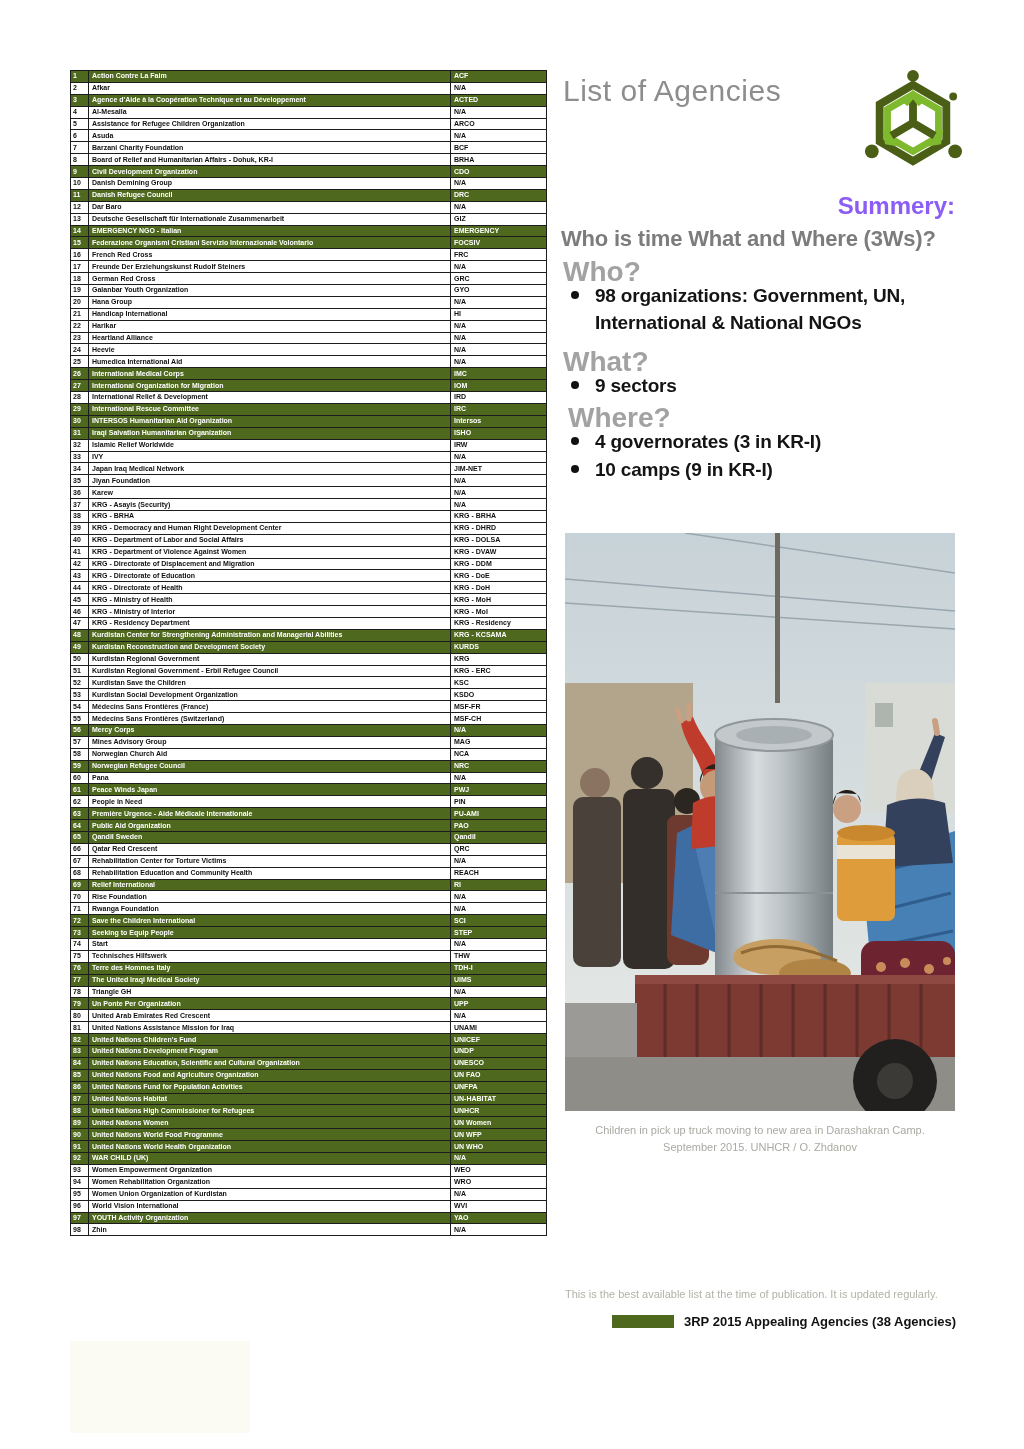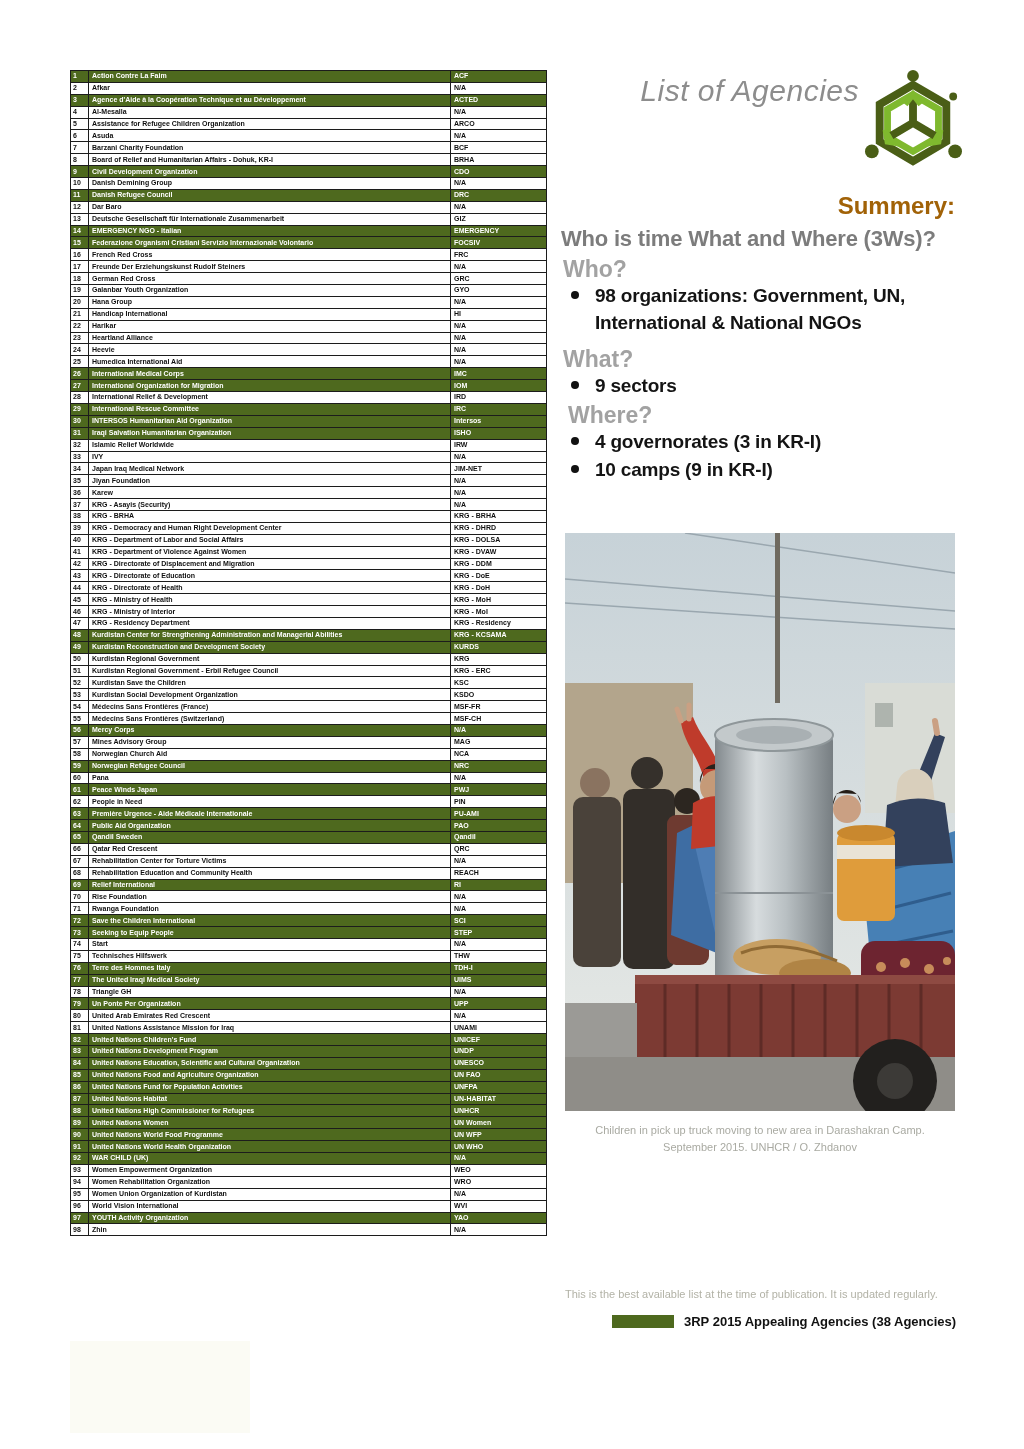--- a/index.html
+++ b/index.html
@@ -17,33 +17,33 @@
   .cell{
     box-sizing:border-box;border-right:1px solid #1c1c1c;border-bottom:1px solid #1c1c1c;
     font-size:7px;font-weight:700;line-height:10px;padding:0 3px;
     overflow:hidden;white-space:nowrap;display:flex;align-items:center;
   }
   .cell.num{width:18px;flex:none;padding:0 2px;}
   .cell.name{flex:1;}
   .cell.acr{width:96px;flex:none;}
   
   .doc-title{
-    position:absolute;left:563px;top:72px;width:296px;text-align:right;
-    font-size:30px;line-height:38px;color:#8d8d8d;letter-spacing:.5px;font-style:italic;
+    position:absolute;left:563px;top:72px;width:296px;text-align:left;
+    font-size:30px;line-height:38px;color:#8d8d8d;letter-spacing:.5px;
   }
   .logo{position:absolute;left:864px;top:68px;width:98px;height:108px;}
   .summery{
     position:absolute;left:563px;top:192px;width:392px;text-align:right;
-    font-size:24px;color:#a16207;font-weight:600;
+    font-size:24px;color:#8b5cf6;font-weight:600;
   }
   .question{
     position:absolute;left:561px;top:226px;width:404px;
     font-size:22px;font-weight:700;color:#7c7c7c;letter-spacing:-.2px;
   }
-  .sec-head{position:absolute;font-size:23px;color:#a2a2a2;font-weight:600;}
+  .sec-head{position:absolute;font-size:28px;color:#a2a2a2;font-weight:600;}
   .bullet{position:absolute;display:flex;align-items:flex-start;}
   .dot{width:8px;height:8px;border-radius:50%;background:#111;margin:9px 16px 0 8px;flex:none;}
   .btext{font-size:19px;font-weight:700;color:#141414;line-height:27px;width:352px;letter-spacing:-.2px;}
   
   .photo{position:absolute;left:565px;top:533px;width:390px;height:578px;overflow:hidden;}
   .caption{
     position:absolute;left:565px;top:1122px;width:390px;text-align:center;
     font-size:11px;line-height:17px;color:#a9aaa2;
   }
   .footnote{

